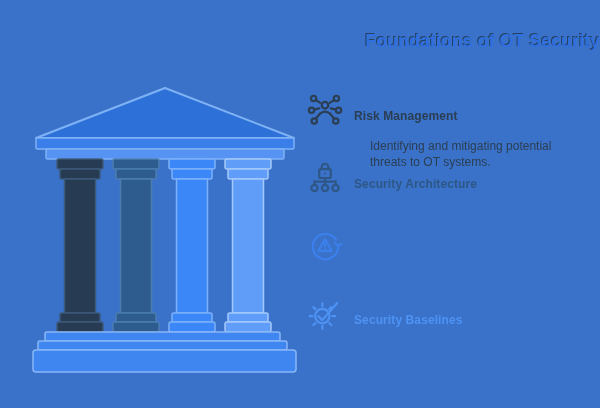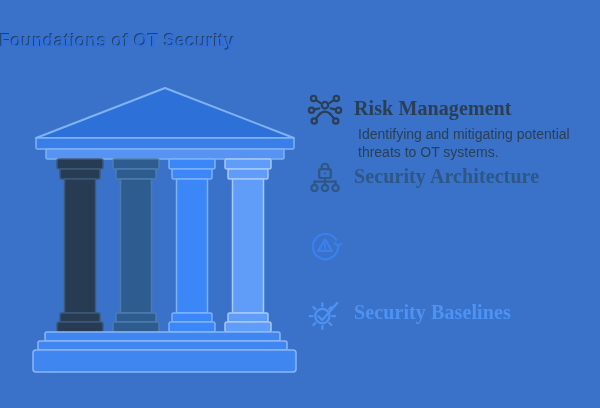--- a/index.html
+++ b/index.html
@@ -1,34 +1,34 @@
 <!DOCTYPE html>
 <html style="--background: #3a72c9; --title-text: #2f6fe0; --title-shadow: #25415f; --roof-fill: #2d70d8; --roof-border: #7fb2f5; --band1-fill: #3a7fe9; --band2-fill: #5693f2; --steps-fill: #3f86f0; --steps-border: #8ab7f8; --pillar-1-fill: #273b53; --pillar-1-border: #3d5a7b; --pillar-2-fill: #2f5c8e; --pillar-2-border: #4b7cb0; --pillar-3-fill: #3c87f7; --pillar-3-border: #7db1fa; --pillar-4-fill: #5f9df8; --pillar-4-border: #a5c9fc;"><head>
 <meta charset="utf-8">
 <style>
   html,body{margin:0;padding:0;}
   body{font-family:"Liberation Sans","DejaVu Sans",sans-serif;}
   .stage{position:relative;width:600px;height:408px;background:var(--background,#3a72c9);overflow:hidden;}
 
   .page-title{
     position:absolute;top:31px;left:0;width:100%;
-    text-align:left;font-size:17.5px;font-weight:bold;letter-spacing:.2px;
+    text-align:right;font-size:17.5px;font-weight:bold;letter-spacing:.2px;
     color:var(--title-text,#2f6fe0);
     text-shadow:-1px -1px 0 var(--title-shadow,#25415f);
   }
 
   .temple{position:absolute;left:32px;top:85px;width:266px;height:290px;}
 
   .list-panel{position:absolute;left:306px;top:90px;width:282px;}
   .list-item{display:flex;align-items:flex-start;height:68px;box-sizing:border-box;}
   .item-icon{flex:0 0 48px;padding-top:1px;color:var(--item-color);}
   .item-icon svg{display:block;width:38px;height:38px;}
   .item-text{flex:1;padding-top:3px;}
-  .item-title{font-size:20px;font-weight:bold;color:var(--item-color);margin:4px 0 5px 0;letter-spacing:.1px;font-family:Liberation Serif, serif;}
-  .item-desc{font-size:14px;line-height:1.32;color:var(--desc-color);margin:4px;width:214px;}
+  .item-title{font-size:12px;font-weight:bold;color:var(--item-color);margin:16px 0 5px 0;letter-spacing:.1px;}
+  .item-desc{font-size:12px;line-height:1.32;color:var(--desc-color);margin:16px;width:214px;}
 </style>
 </head>
 <body>
 
 <div class="stage">
 
   <div class="page-title">Foundations of OT Security</div>
 
   <svg class="temple" viewBox="0 0 266 290" aria-hidden="true">
     <g>

